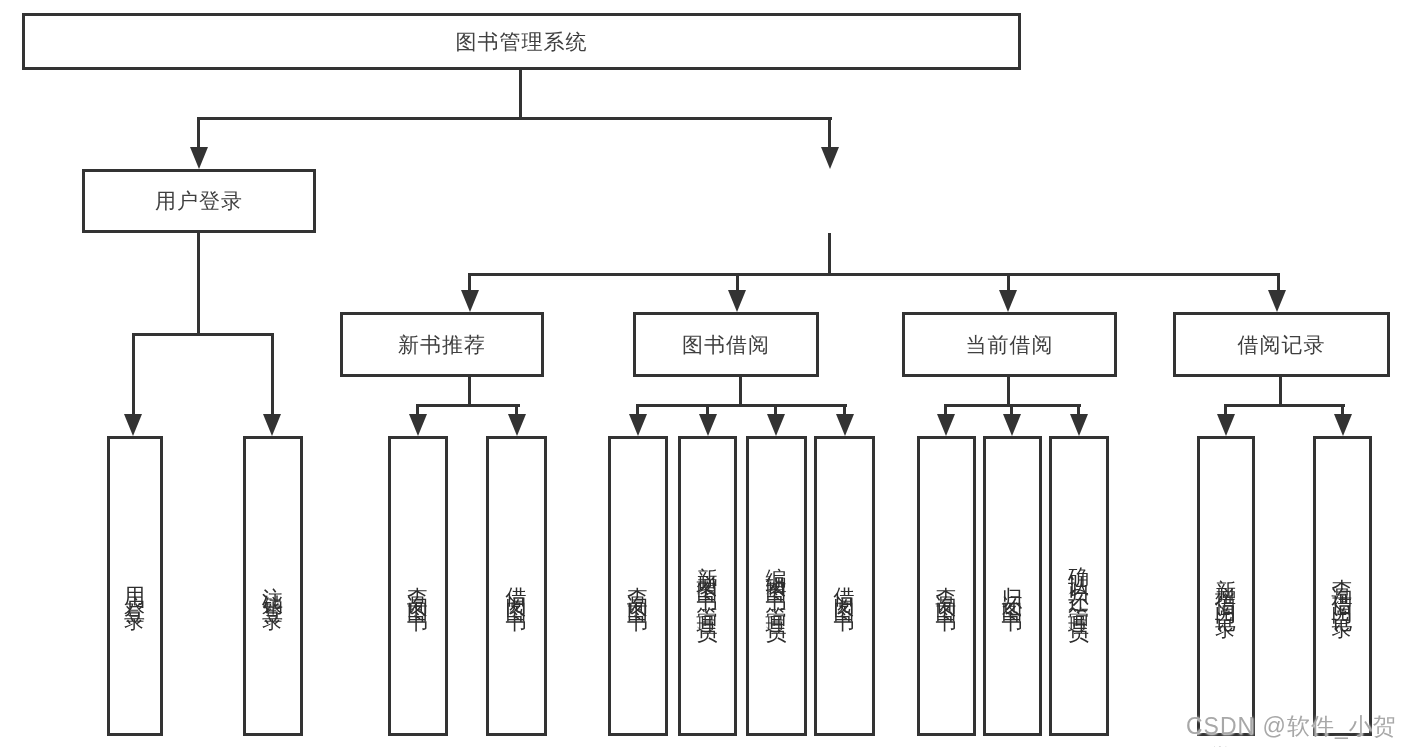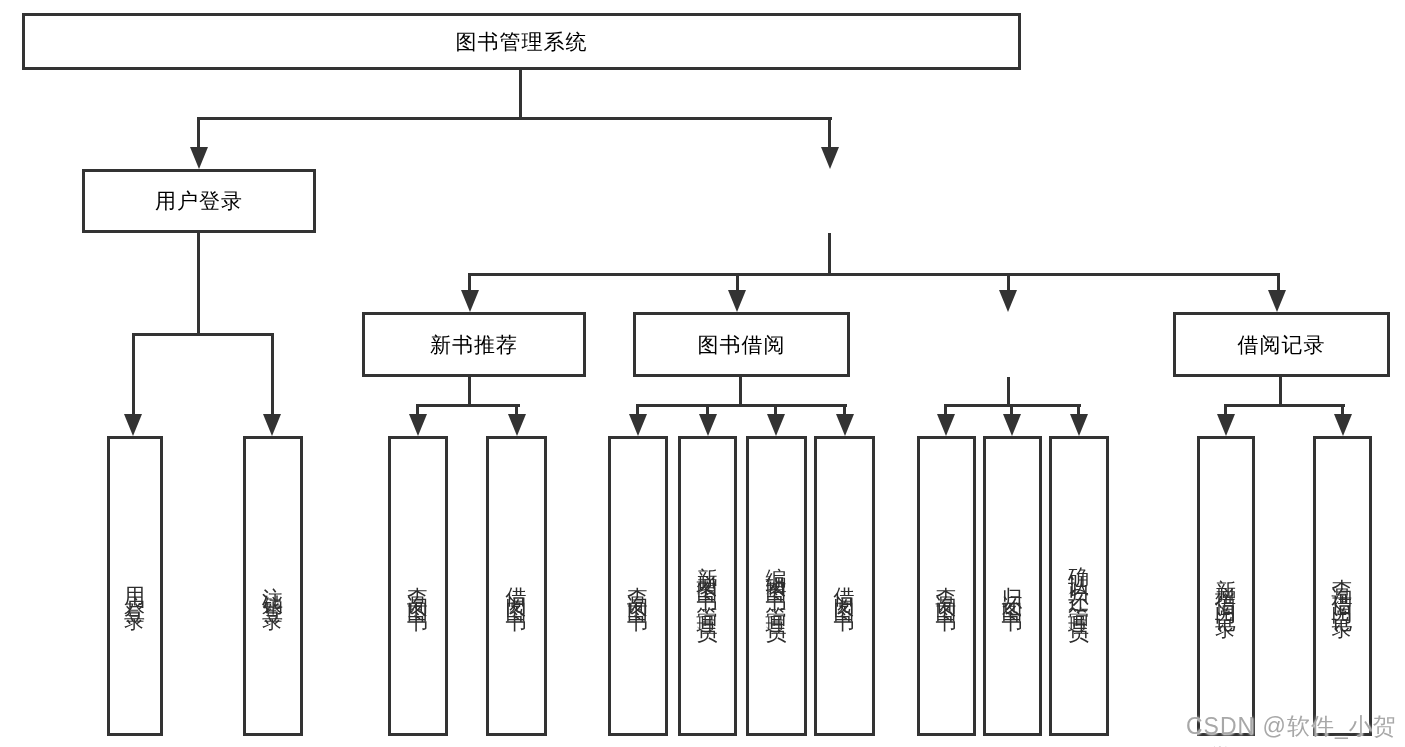--- a/index.html
+++ b/index.html
@@ -3,21 +3,21 @@
 <meta charset="utf-8">
 <style>
   html,body{margin:0;padding:0;background:#fff;}
   #canvas{
     position:relative;width:1405px;height:747px;background:#ffffff;
     font-family:"Liberation Sans","DejaVu Sans",sans-serif;overflow:hidden;
   }
   .box{
     position:absolute;box-sizing:border-box;border:3px solid #333;background:#fff;
     display:flex;align-items:center;justify-content:center;
-    color:#000000;font-size:21px;letter-spacing:1px;
+    color:#404040;font-size:21px;letter-spacing:1px;
   }
   .vbox{
     position:absolute;box-sizing:border-box;border:3px solid #333;background:#fff;
     display:flex;align-items:center;justify-content:center;
     color:#2d2d2d;font-size:21px;top:436px;height:300px;
   }
   .vlabel{
     writing-mode:vertical-lr;text-orientation:mixed;letter-spacing:8px;line-height:1;
     white-space:nowrap;
   }
@@ -66,25 +66,28 @@
   <div class="line hl" style="left:468px;top:273px;width:812px"></div>
   <div class="line vl" style="left:468px;top:273px;height:19px"></div>
   <div class="arr" style="left:461px;top:290px"></div>
   <div class="line vl" style="left:736px;top:273px;height:19px"></div>
   <div class="arr" style="left:728px;top:290px"></div>
   <div class="line vl" style="left:1007px;top:273px;height:19px"></div>
   <div class="arr" style="left:999px;top:290px"></div>
   <div class="line vl" style="left:1277px;top:273px;height:19px"></div>
   <div class="arr" style="left:1268px;top:290px"></div>
 
-  <div class="box" style="left:362px;top:312px;width:224px;height:65px">
+  <div class="box" style="left:340px;top:312px;width:204px;height:65px">
     <span>新书推荐</span>
   </div>
-  <div class="box" style="left:633px;top:312px;width:217px;height:65px">
+  <div class="box" style="left:633px;top:312px;width:186px;height:65px">
     <span>图书借阅</span>
+  </div>
+  <div class="box" style="left:902px;top:312px;width:215px;height:65px">
+    <span>当前借阅</span>
   </div>
   <div class="box" style="left:1173px;top:312px;width:217px;height:65px">
     <span>借阅记录</span>
   </div>
 
   <div class="line vl" style="left:468px;top:377px;height:30px"></div>
   <div class="line hl" style="left:416px;top:404px;width:104px"></div>
   <div class="line vl" style="left:416px;top:404px;height:12px"></div>
   <div class="arr" style="left:409px;top:414px"></div>
   <div class="line vl" style="left:515px;top:404px;height:12px"></div>

